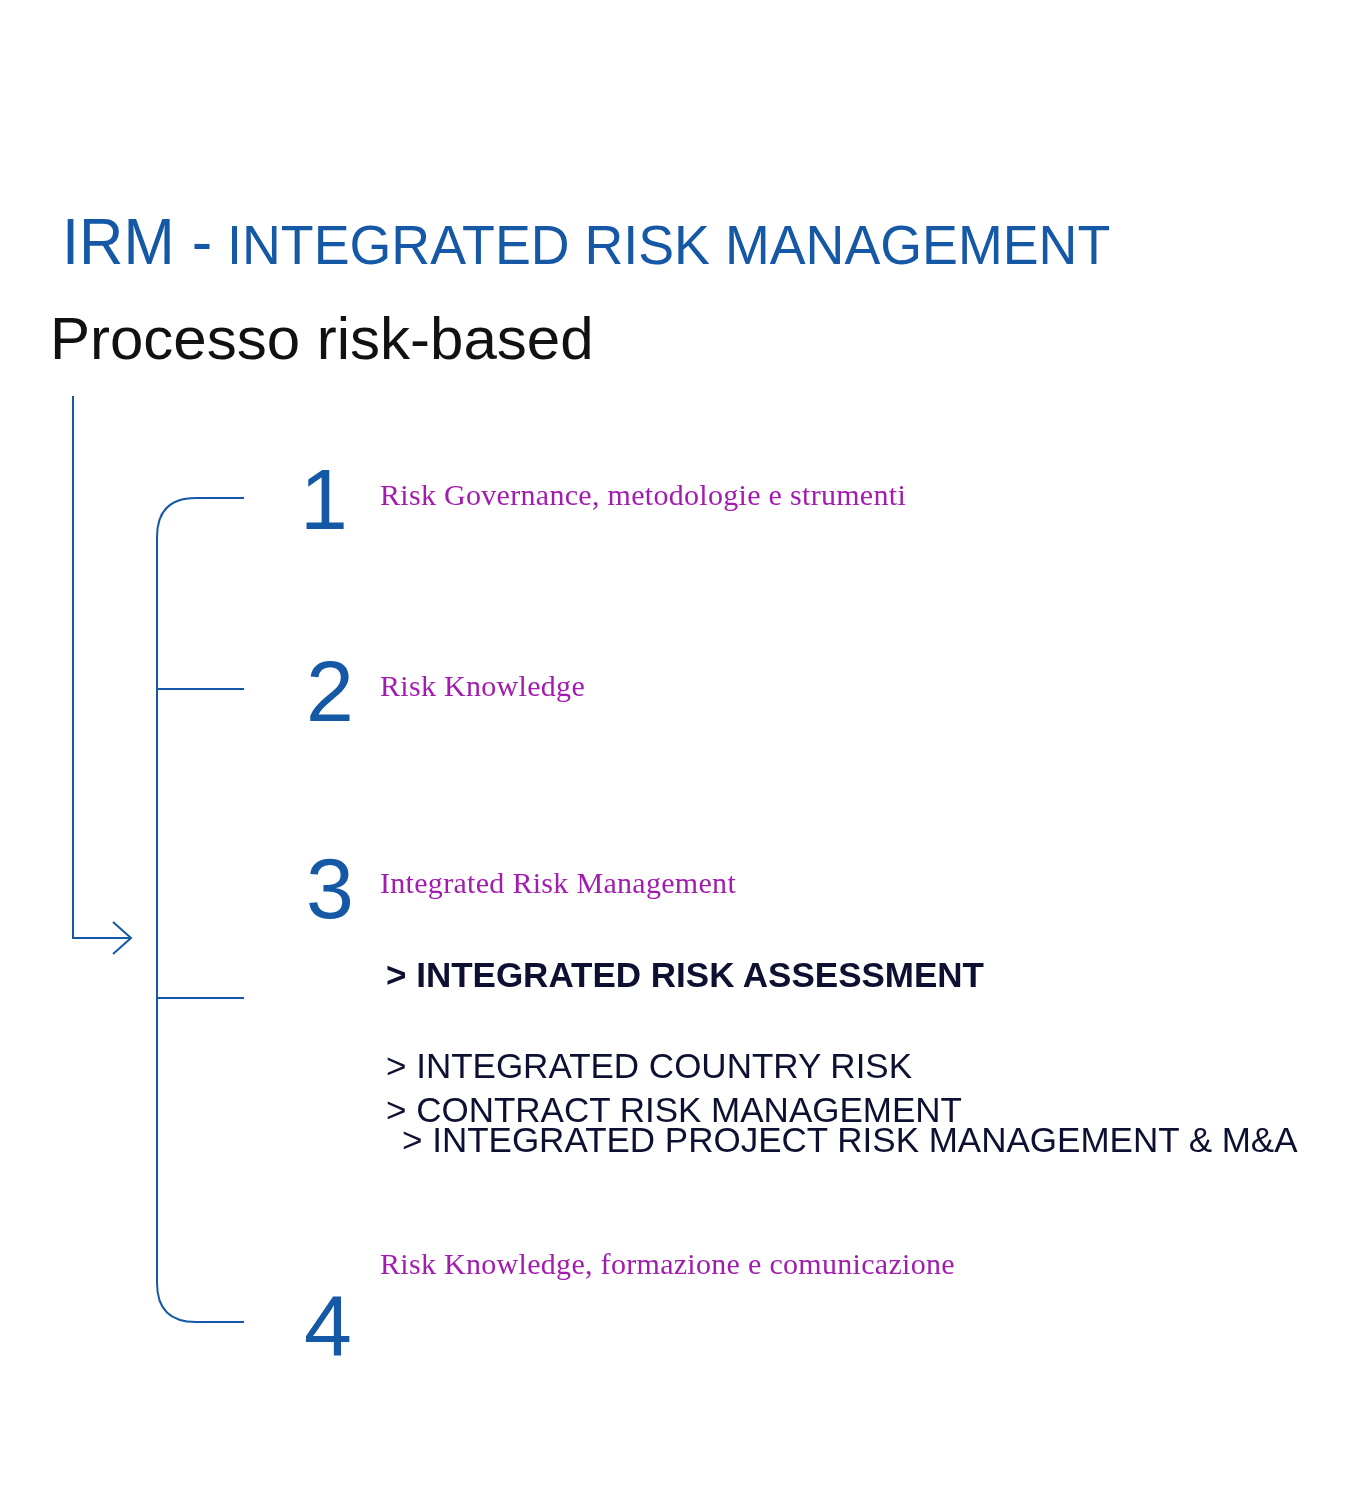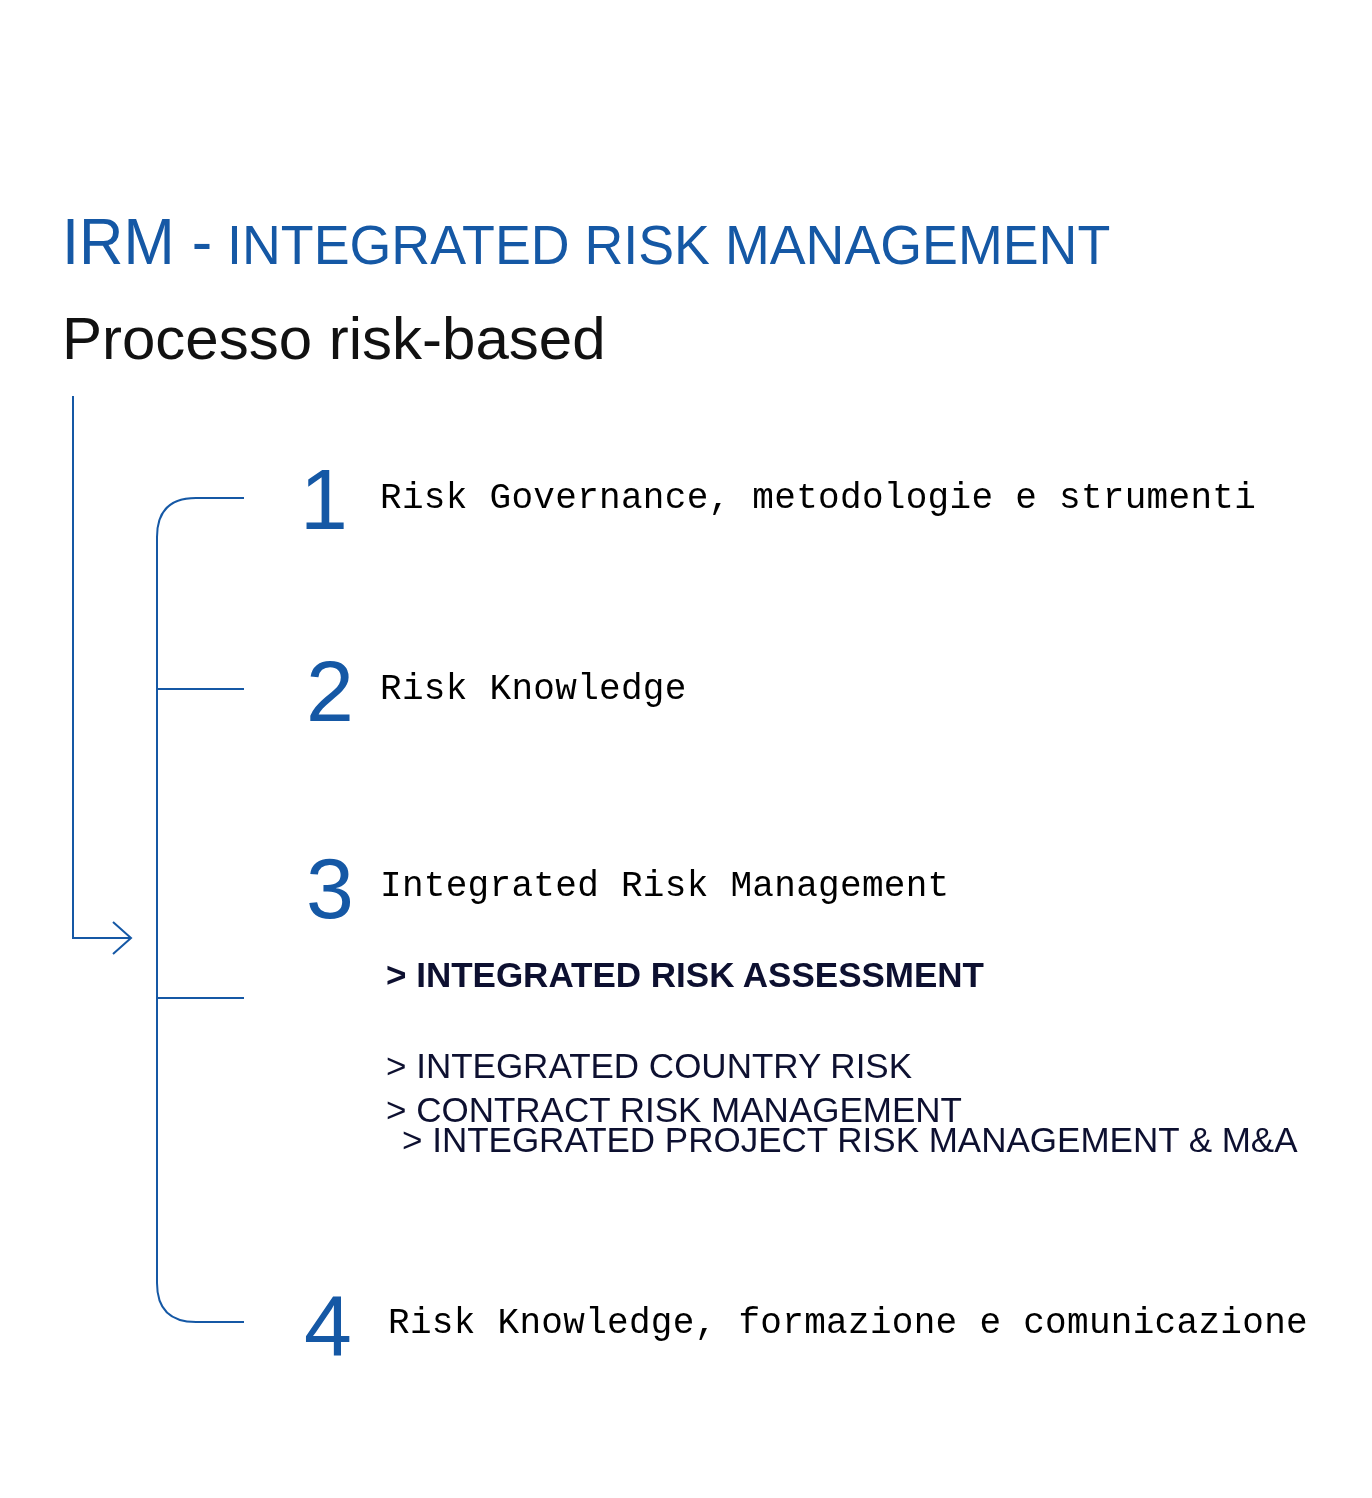--- a/index.html
+++ b/index.html
@@ -1,23 +1,23 @@
 <!DOCTYPE html>
 <html><head>
 <meta charset="utf-8">
 <style>
   html, body { margin:0; padding:0; background:#ffffff; }
   body { width:1372px; height:1498px; position:relative; overflow:hidden; font-family:"DejaVu Sans", sans-serif; }
   .title { position:absolute; left:62px; top:205px; font-size:62px; color:#1558a5; letter-spacing:0px; white-space:nowrap; font-family:"Liberation Sans", sans-serif; transform:scaleX(0.96); transform-origin:left; }
   .title .irm { font-size:64px; }
   .title .rest { font-size:56px; }
-  .subtitle { position:absolute; left:62px; top:304px; font-size:60px; color:#111111; font-family:"Liberation Sans", sans-serif; white-space:nowrap; }
+  .subtitle { position:absolute; left:50px; top:304px; font-size:60px; color:#111111; font-family:"Liberation Sans", sans-serif; white-space:nowrap; }
   svg.lines { position:absolute; left:0; top:0; }
   .num { position:absolute; font-size:86px; color:#1558a5; font-family:"Liberation Sans", sans-serif; line-height:1; }
-  .step-label { position:absolute; left:380px; font-size:36px; color:#000000; font-family:Liberation Mono, monospace; white-space:nowrap; letter-spacing:0.3px; }
+  .step-label { position:absolute; left:380px; font-size:30px; color:#a21caf; font-family:Liberation Serif, serif; white-space:nowrap; letter-spacing:0.3px; }
   .sub { position:absolute; left:386px; font-size:35px; color:#0d1030; font-family:"Liberation Sans", sans-serif; white-space:nowrap; }
 </style>
 </head>
 <body>
 
 <div class="title">
   <span class="irm">IRM -</span><span class="rest"> INTEGRATED RISK MANAGEMENT</span>
 </div>
 <div class="subtitle">Processo risk-based</div>
 
@@ -41,13 +41,13 @@
 
 <div class="num" style="left:306px; top:845px;">3</div>
 <div class="step-label" style="top:866px;">Integrated Risk Management</div>
 
 <div class="sub" style="top:955px;font-weight:bold;">&gt; INTEGRATED RISK ASSESSMENT</div>
 <div class="sub" style="top:1046px;">&gt; INTEGRATED COUNTRY RISK</div>
 <div class="sub" style="top:1090px;">&gt; CONTRACT RISK MANAGEMENT</div>
 <div class="sub" style="top:1120px;margin-left:16px;">&gt; INTEGRATED PROJECT RISK MANAGEMENT &amp; M&amp;A</div>
 
 <div class="num" style="left:304px; top:1282px;">4</div>
-<div class="step-label" style="top:1303px;margin-left:8px;">Risk Knowledge, formazione e comunicazione</div>
+<div class="step-label" style="top:1247px;">Risk Knowledge, formazione e comunicazione</div>
 
 </body></html>

